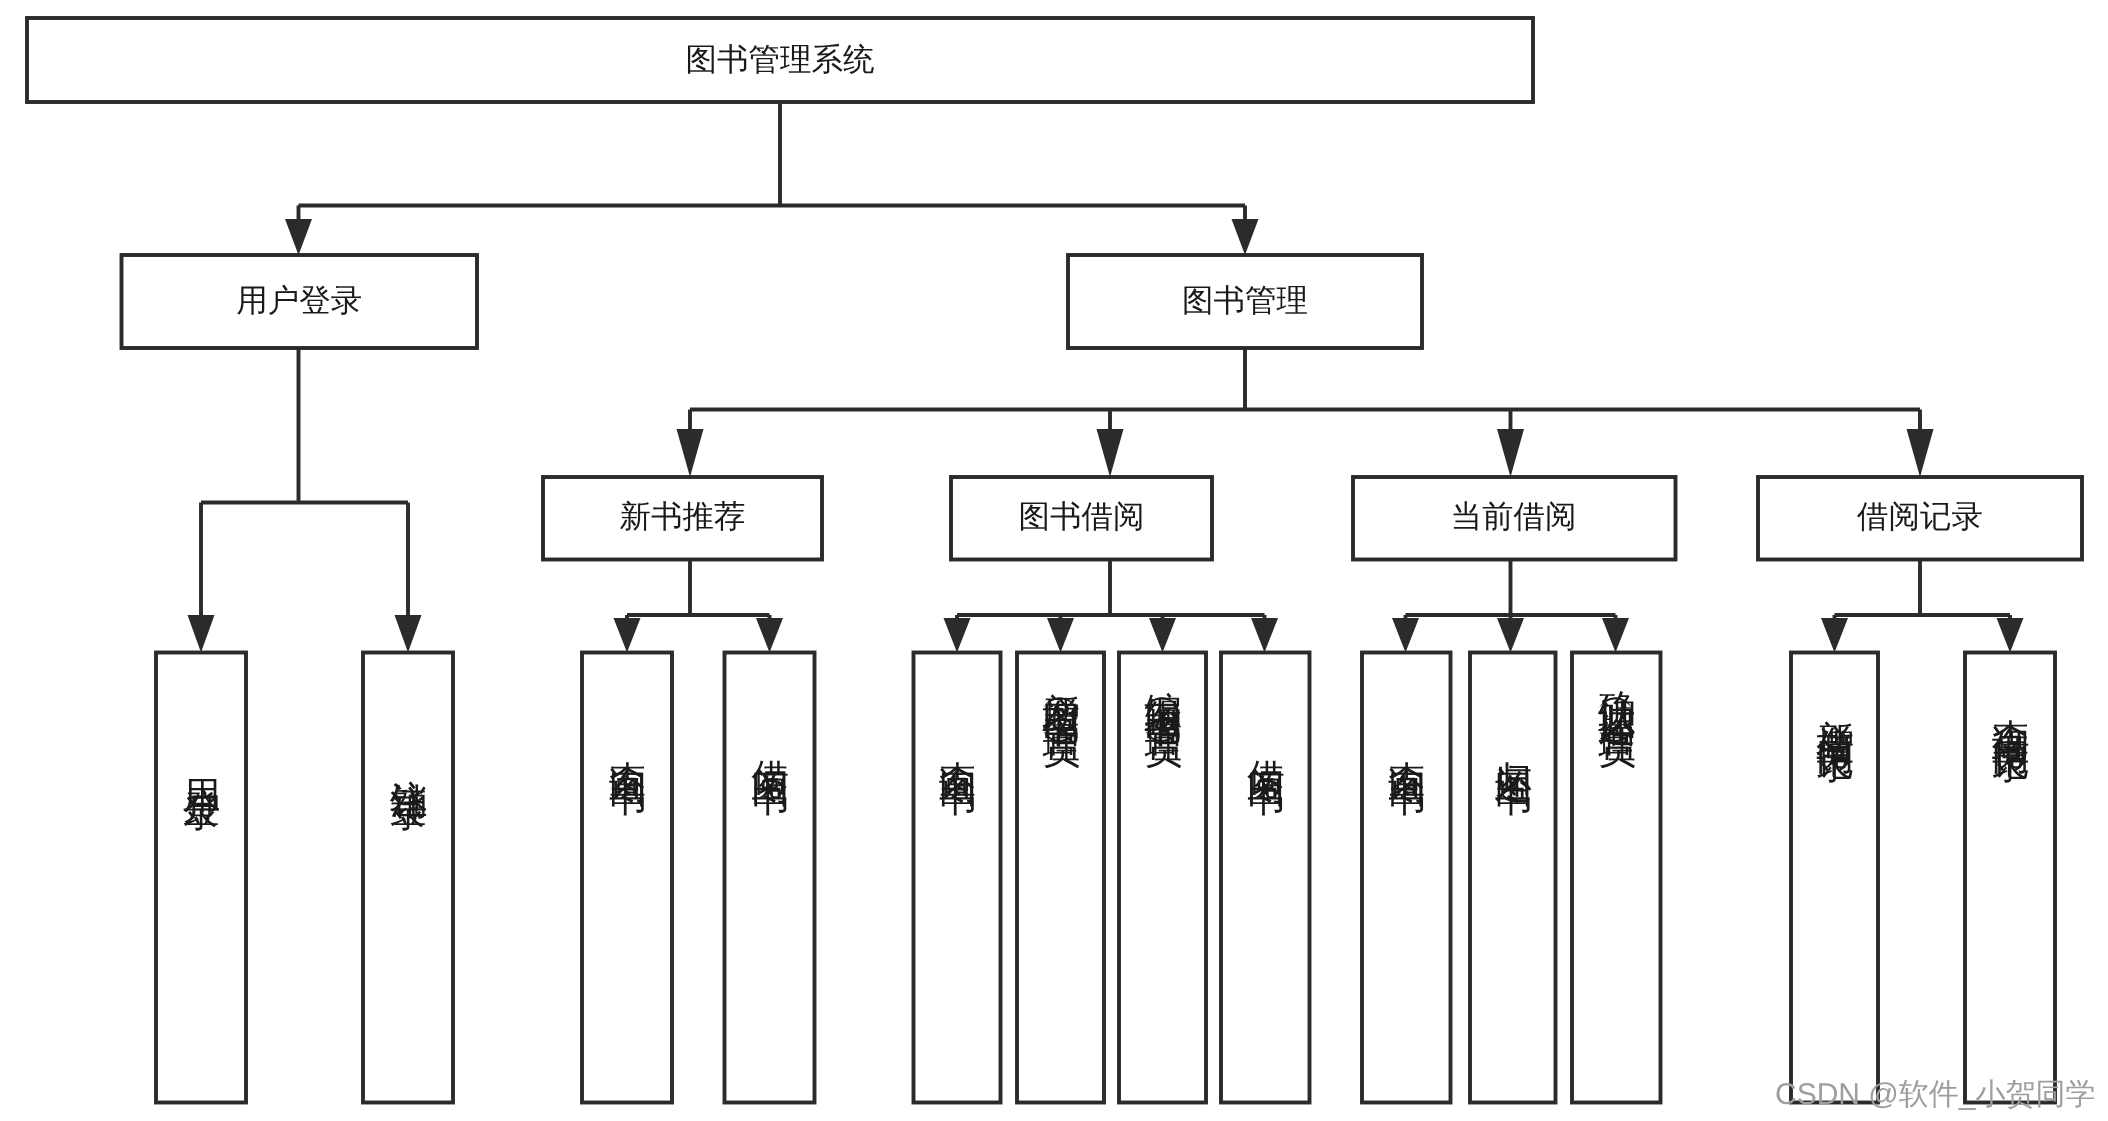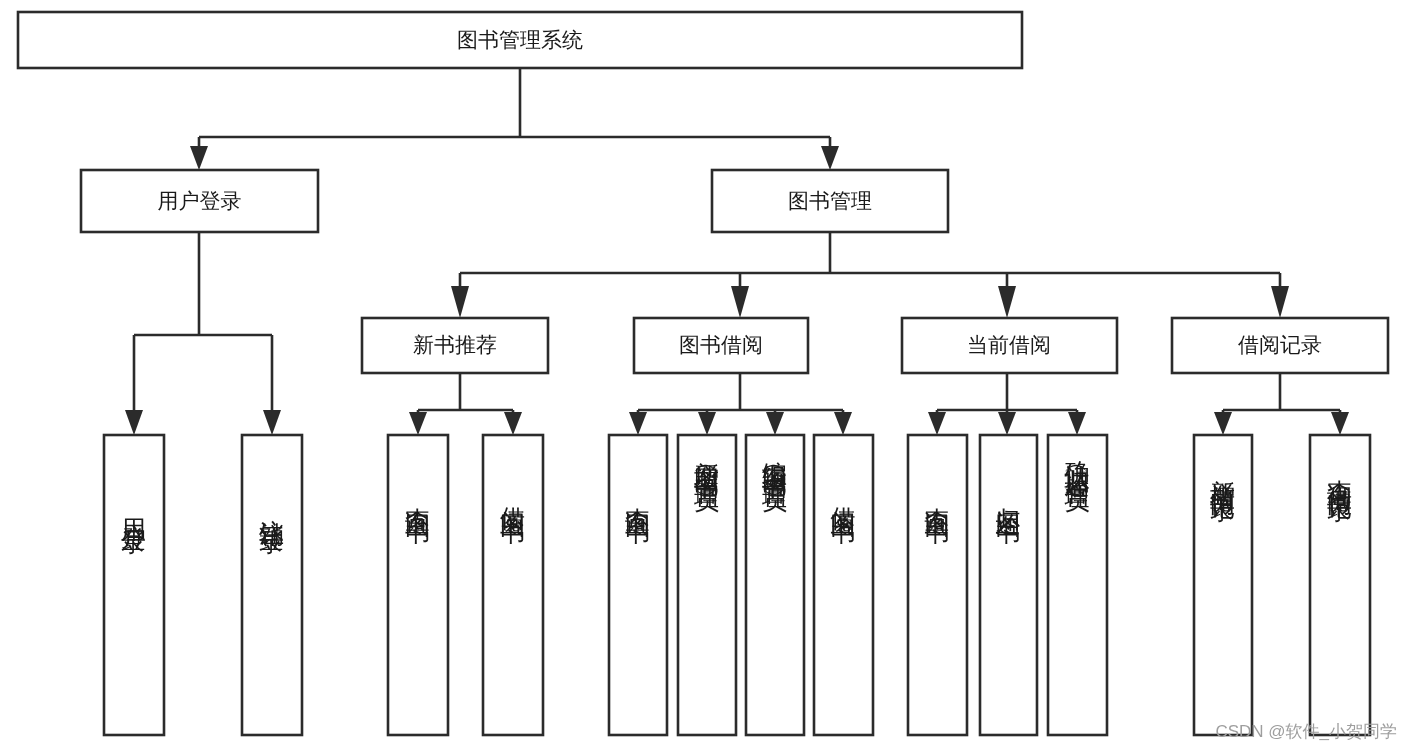--- a/index.html
+++ b/index.html
@@ -63,21 +63,21 @@
     line-height: 1.12;
     color: #1a1a1a;
     letter-spacing: 4px;
     white-space: nowrap;
   }
   .watermark {
     position: absolute;
     right: 8px;
     bottom: 4px;
     font-family: "Liberation Sans", "DejaVu Sans", sans-serif;
-    font-size: 17px;
+    font-size: 20px;
     color: #9e9e9e;
     white-space: nowrap;
     user-select: none;
   }
 </style>
 </head>
 <body>
 
 <div id="diagram-root">
 

